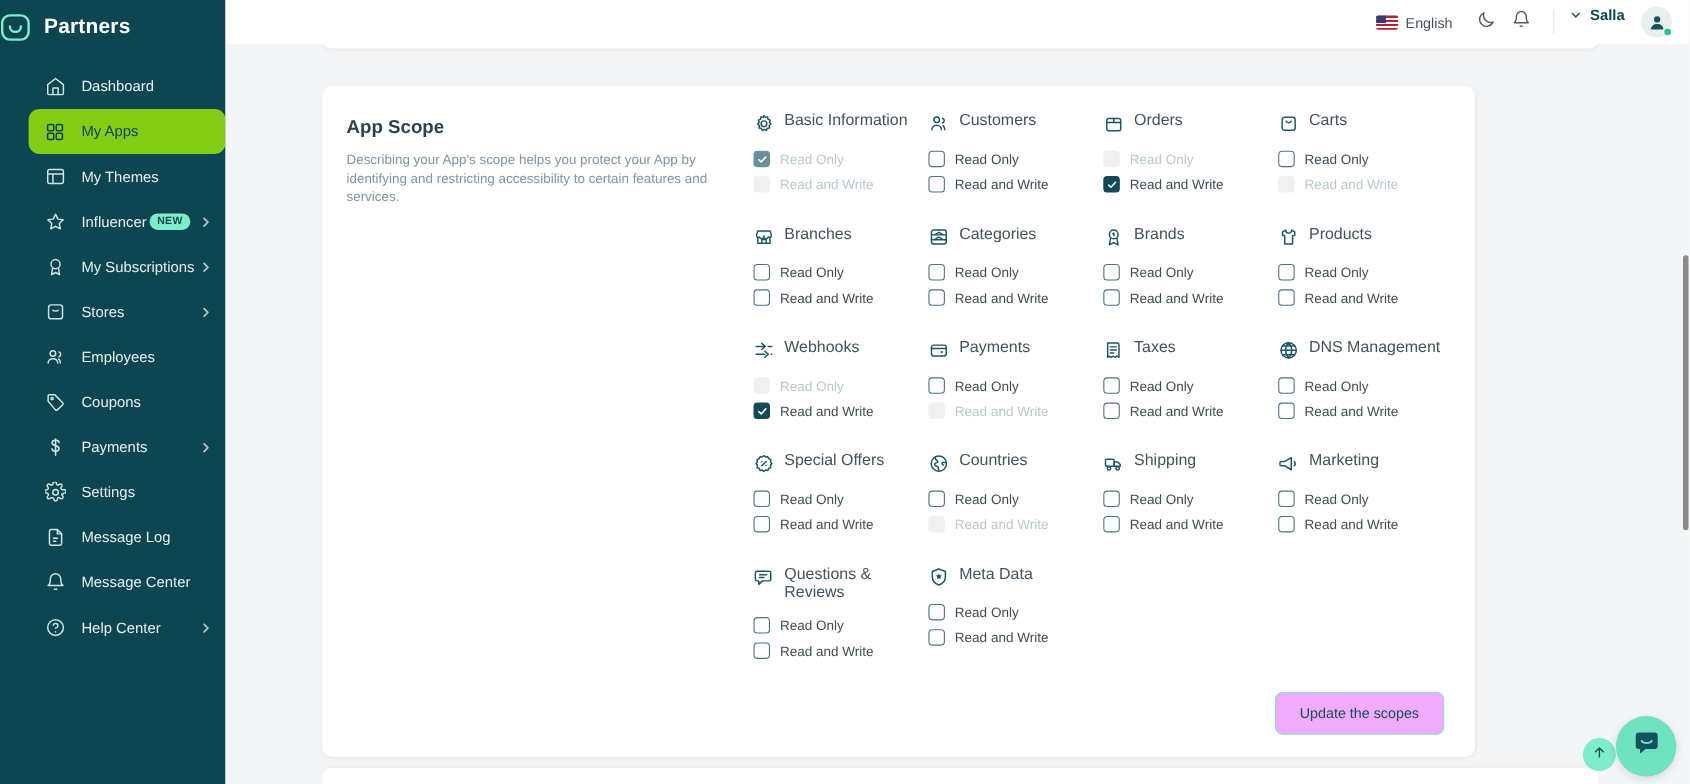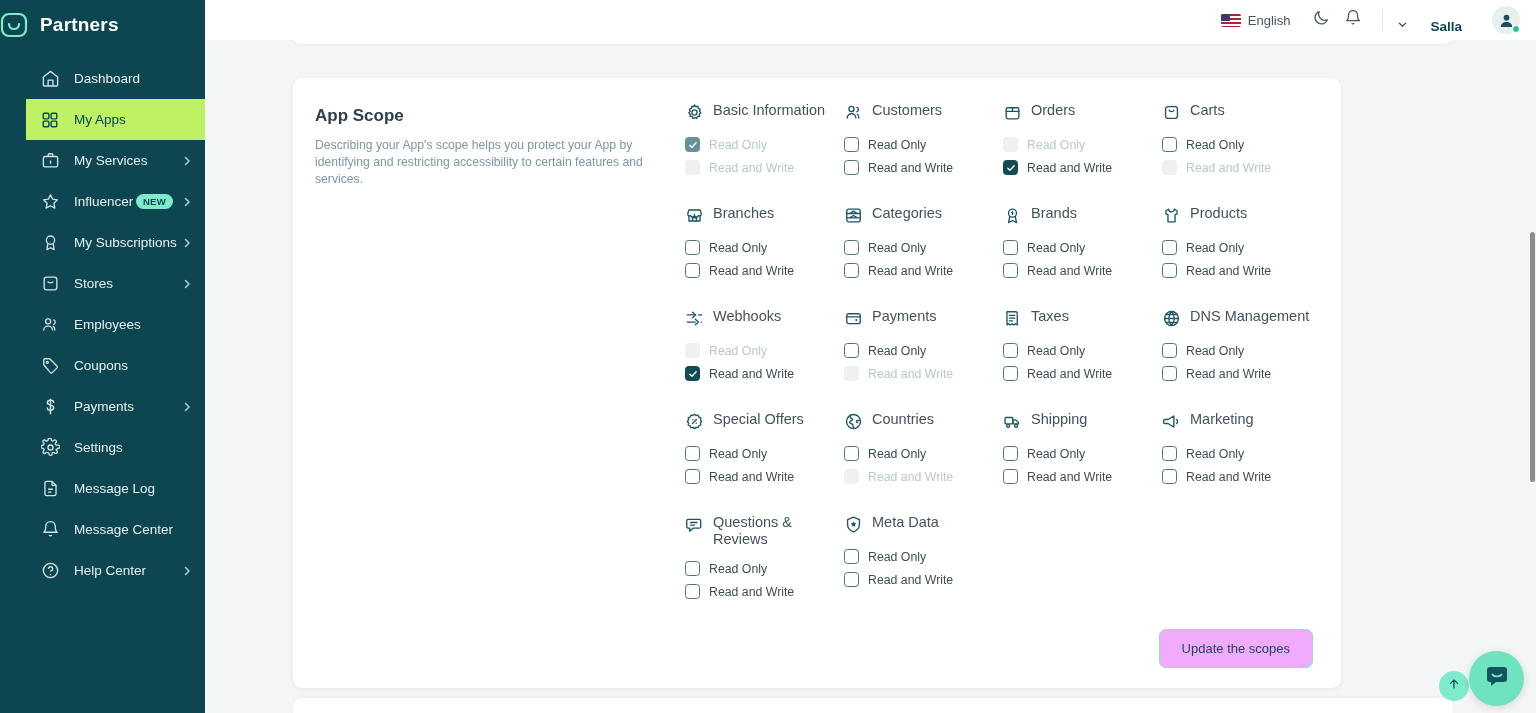--- a/index.html
+++ b/index.html
@@ -35,22 +35,23 @@
     cursor: pointer; position: relative;
   }
   .nav-item .ni-icon {
     width: 20px; height: 20px; flex: 0 0 20px;
     margin-right: 14px;
     display: flex; align-items: center; justify-content: center;
   }
   .nav-item .ni-icon svg { display: block; }
   .nav-item .ni-label { flex: 1 1 auto; white-space: nowrap; }
   .nav-item.active {
-    background: #bef264;
+    background: #84cc16;
     color: #0d4650;
+    border-radius: 10px;
   }
   .nav-item.active .ni-icon svg { stroke: #0d4650; }
   .chev { width: 12px; height: 12px; flex: 0 0 12px; opacity: .85; }
   .badge-new {
     background: #7eeccb; color: #0d4650;
     font-size: 9.5px; font-weight: bold;
     border-radius: 9px; padding: 2.5px 7px 2px;
     margin-right: 8px; letter-spacing: .3px;
   }
   .nav-section {
@@ -84,21 +85,21 @@
   .hdr-lang-label { font-size: 13px; color: #44555c; }
   .hdr-icon {
     width: 30px; height: 30px; margin-left: 2px;
     display: flex; align-items: center; justify-content: center;
     cursor: pointer;
   }
   .hdr-div {
     width: 1px; height: 22px; background: #e3e6e8; margin: 0 14px;
   }
   .hdr-user {
-    display: flex; align-items: flex-end; gap: 22px; cursor: pointer;
+    display: flex; align-items: flex-start; gap: 7px; cursor: pointer;
   }
   .hdr-user-name { font-size: 13.5px; font-weight: bold; color: #0d4650; }
   .avatar {
     width: 28px; height: 28px; border-radius: 50%;
     background: #e8f0ef; position: relative;
     display: flex; align-items: center; justify-content: center;
     margin-left: 8px;
   }
   .avatar .dot {
     position: absolute; right: 0px; bottom: 1px;
@@ -258,35 +259,30 @@
           <svg width="18" height="18" viewBox="0 0 24 24" fill="none" stroke="#0d4650" stroke-width="1.9">
               <rect x="3" y="3" width="7.5" height="7.5" rx="1.4"></rect>
               <rect x="13.5" y="3" width="7.5" height="7.5" rx="1.4"></rect>
               <rect x="3" y="13.5" width="7.5" height="7.5" rx="1.4"></rect>
               <rect x="13.5" y="13.5" width="7.5" height="7.5" rx="1.4"></rect>
             </svg>
         </span>
         <span class="ni-label">My Apps</span>
       </div>
 
-
       <div class="nav-item">
         <span class="ni-icon">
           <svg width="19" height="19" viewBox="0 0 24 24" fill="none" stroke="#cfe3e5" stroke-width="1.7">
-              <rect x="3" y="7" width="18" height="13" rx="2"></rect>
-              <path d="M9 7V5a1.5 1.5 0 011.5-1.5h3A1.5 1.5 0 0115 5v2M12 12v4"></path>
-            </svg>
-        </span>
-        <span class="ni-label">My Services</span>
-        <span class="chev">
-          <svg width="12" height="12" viewBox="0 0 24 24" fill="none" stroke="#cfe3e5" stroke-width="3" stroke-linecap="round" stroke-linejoin="round">
-              <path d="M9 5l7 7-7 7"></path>
-            </svg>
-        </span>
-      </div>
+              <rect x="3" y="4" width="18" height="16" rx="2.2"></rect>
+              <path d="M3 9h18M9 9v11"></path>
+            </svg>
+        </span>
+        <span class="ni-label">My Themes</span>
+      </div>
+
 
       <div class="nav-item">
         <span class="ni-icon">
           <svg width="19" height="19" viewBox="0 0 24 24" fill="none" stroke="#cfe3e5" stroke-width="1.7" stroke-linejoin="round">
               <path d="M12 3.5l2.7 5.6 6.1.8-4.5 4.3 1.2 6.1L12 17.4l-5.5 2.9 1.2-6.1-4.5-4.3 6.1-.8z"></path>
             </svg>
         </span>
         <span class="ni-label">Influencer</span>
         <span class="badge-new">NEW</span>
         <span class="chev">

